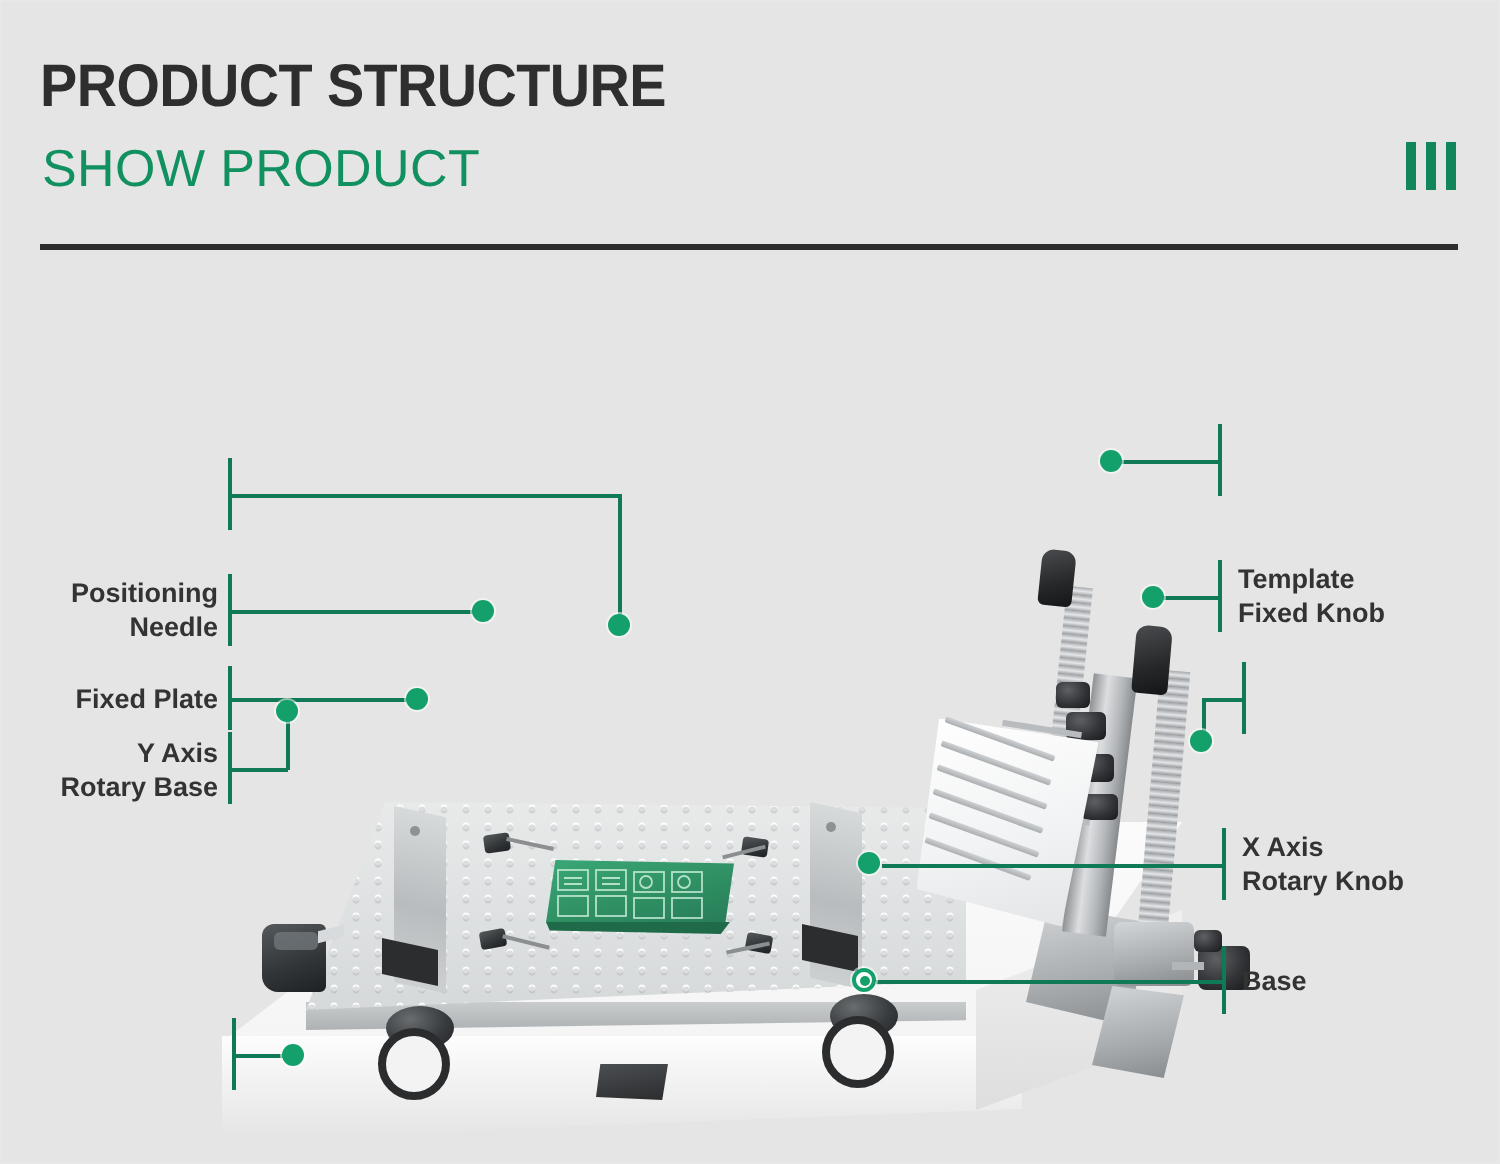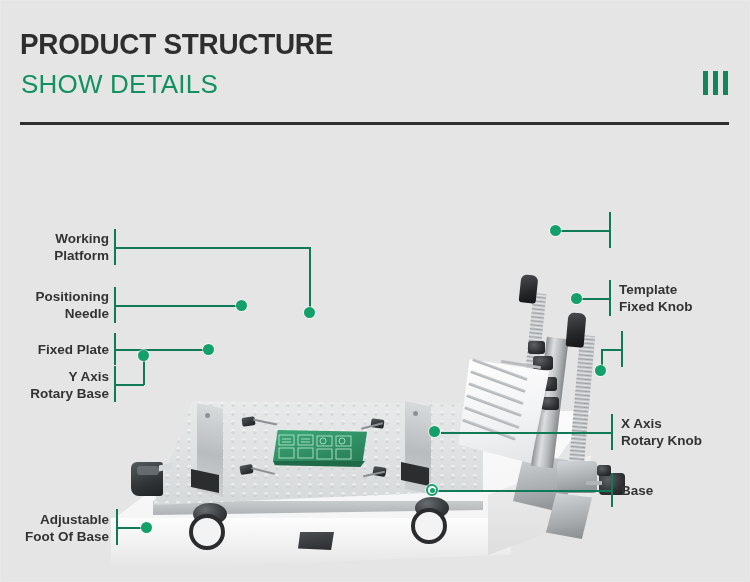--- a/index.html
+++ b/index.html
@@ -206,21 +206,21 @@
   }
   .hole-grid { position: absolute; }
 </style>
 </head>
 <body>
 
 <div id="page">
 
   <div id="header">
     <div id="title-main">PRODUCT STRUCTURE</div>
-    <div id="title-sub">SHOW DETAILS</div>
+    <div id="title-sub">SHOW PRODUCT</div>
     <div id="header-bars">
       <span class="bar"></span>
       <span class="bar"></span>
       <span class="bar"></span>
     </div>
     <div id="header-rule"></div>
   </div>
 
   <div id="stage">
 
@@ -338,22 +338,20 @@
       <div class="stencil-bar" style="left:460px; top:303px; width:56px; height:3px; transform:rotate(20deg);"></div>
 
       <div class="blackknob" style="left:598px; top:348px; width:26px; height:22px; border-radius:4px;"></div>
       <div style="position:absolute;left:585px;top:356px;width:16px;height:4px;background:#b2b5b8;"></div>
       <div class="blackknob" style="left:596px; top:340px; width:14px; height:11px;"></div>
 
       <div class="bracket-blk" style="left:545px; top:368px; width:46px; height:46px;
                   clip-path: polygon(22% 0%, 100% 10%, 78% 100%, 0% 86%);"></div>
     </div>
 
-    <div class="callout-label right-align" style="left:10px; top:105px; width:98px;">Working
-Platform</div>
     <div class="bracket" style="left:113px; top:104px; height:36px;"></div>
     <div class="leader" style="left:115px; top:122px; width:194px;"></div>
     <div class="leader-v" style="left:308px; top:122px; height:64px;"></div>
     <div class="dot" style="left:303px; top:182px;"></div>
 
     <div class="callout-label right-align" style="left:10px; top:163px; width:98px;">Positioning
 Needle</div>
     <div class="bracket" style="left:113px; top:162px; height:36px;"></div>
     <div class="leader" style="left:115px; top:180px; width:122px;"></div>
     <div class="dot" style="left:235px; top:175px;"></div>
@@ -363,22 +361,20 @@
     <div class="leader" style="left:115px; top:224px; width:89px;"></div>
     <div class="dot" style="left:202px; top:219px;"></div>
 
     <div class="callout-label right-align" style="left:5px; top:243px; width:103px;">Y Axis
 Rotary Base</div>
     <div class="bracket" style="left:113px; top:241px; height:36px;"></div>
     <div class="leader" style="left:115px; top:259px; width:28px;"></div>
     <div class="leader-v" style="left:142px; top:231px; height:29px;"></div>
     <div class="dot" style="left:137px; top:225px;"></div>
 
-    <div class="callout-label right-align" style="left:0px; top:386px; width:108px;">Adjustable
-Foot Of Base</div>
     <div class="bracket" style="left:115px; top:384px; height:36px;"></div>
     <div class="leader" style="left:117px; top:402px; width:25px;"></div>
     <div class="dot" style="left:140px; top:397px;"></div>
 
     <div class="bracket" style="left:608px; top:87px; height:36px;"></div>
     <div class="leader" style="left:557px; top:105px; width:51px;"></div>
     <div class="dot" style="left:549px; top:100px;"></div>
 
     <div class="callout-label left-align" style="left:618px; top:156px; width:130px;">Template
 Fixed Knob</div>

